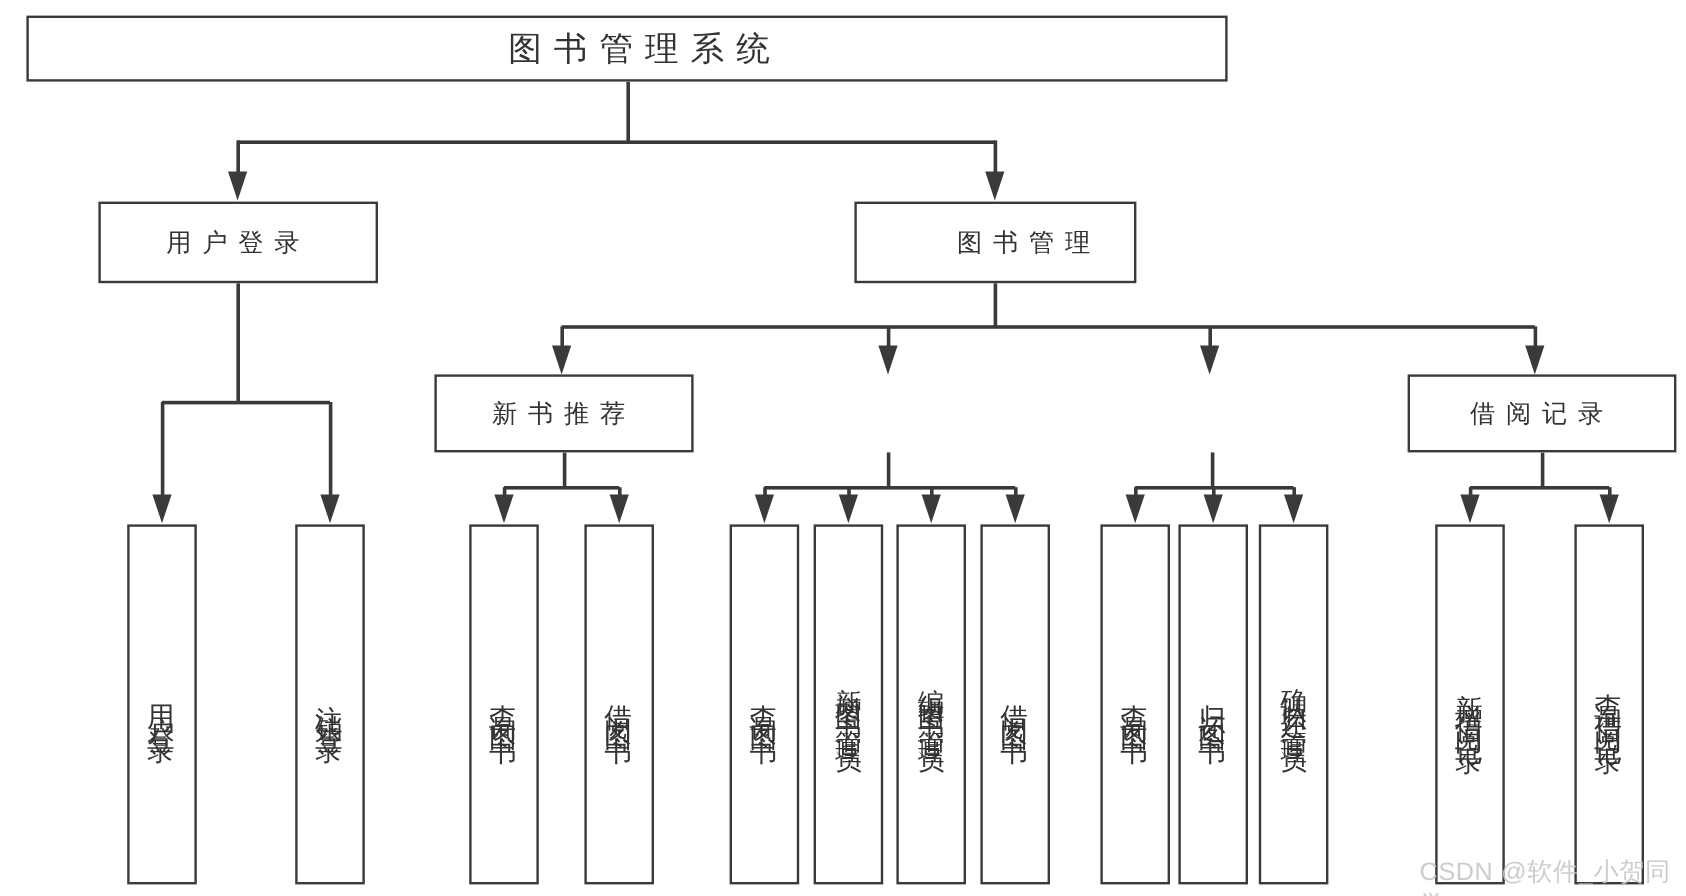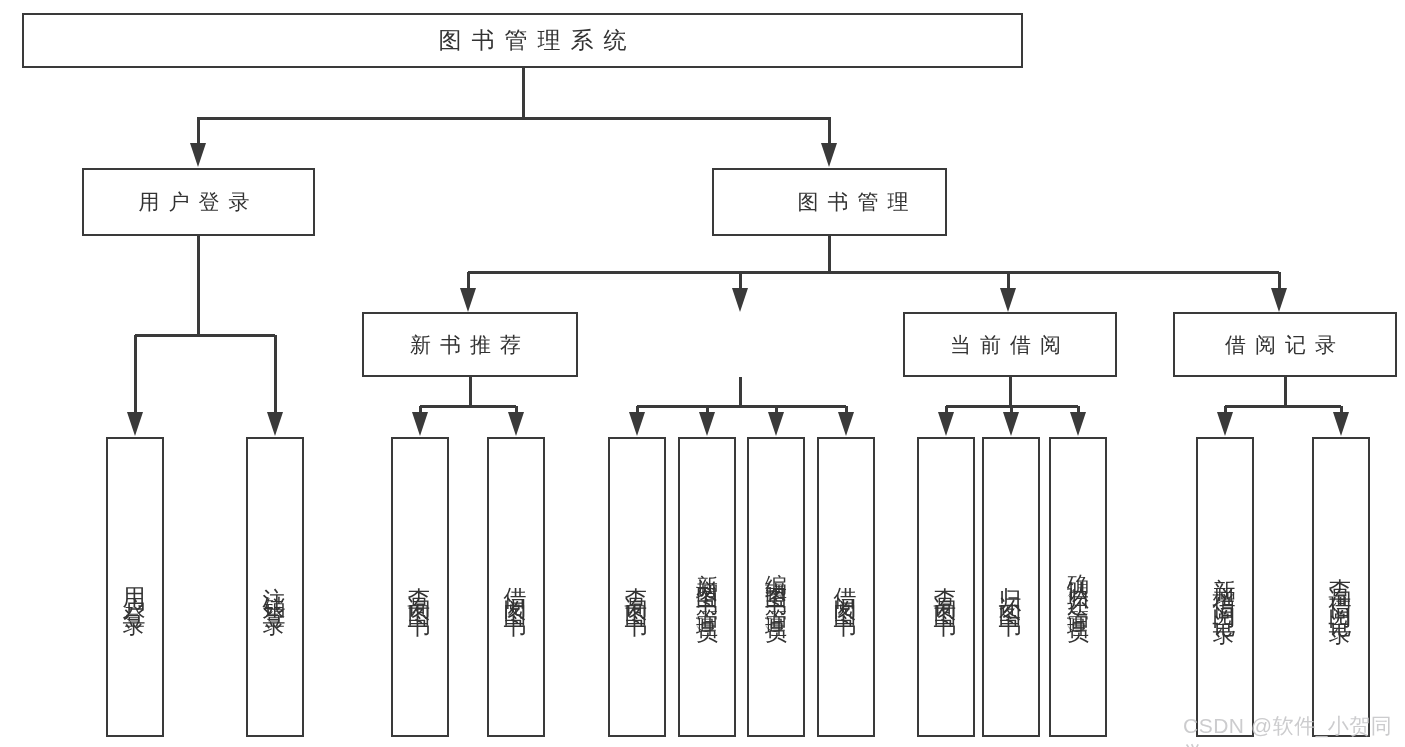--- a/index.html
+++ b/index.html
@@ -23,21 +23,21 @@
     box-sizing: border-box;
     border: 2.5px solid var(--line);
     background: var(--background);
     color: var(--text);
     display: flex;
     align-items: center;
     justify-content: center;
     white-space: nowrap;
   }
   .hz { font-size: 21px; letter-spacing: 9px; }
-  .title { font-size: 23px; letter-spacing: 10px; padding-left: 30px; }
+  .title { font-size: 28px; letter-spacing: 10px; padding-left: 30px; }
   .shift { padding-left: 56px; }
   .vt {
     writing-mode: vertical-rl;
     text-orientation: mixed;
     font-size: 23px;
     letter-spacing: 9px;
   }
   .vt.long { font-size: 22px; letter-spacing: 7px; }
   
   .v { position: absolute; width: 3px; background: var(--line); }
@@ -127,21 +127,20 @@
     <div class="v" style="left:1339.5px;top:406px;height:8px"></div>
     <div class="ar" style="left:1333px;top:412px"></div>
   </div>
 
   <div class="bx hz title" style="left:22px;top:13px;width:1001px;height:55px">图书管理系统</div>
 
   <div class="bx hz" style="left:82px;top:168px;width:233px;height:68px">用户登录</div>
   <div class="bx hz shift" style="left:712px;top:168px;width:235px;height:68px">图书管理</div>
 
   <div class="bx hz" style="left:362px;top:312px;width:216px;height:65px">新书推荐</div>
-  <div class="bx hz" style="left:903px;top:312px;width:214px;height:65px">当前借阅</div>
   <div class="bx hz" style="left:1173px;top:312px;width:224px;height:65px">借阅记录</div>
 
   <div class="bx vt" style="left:106px;top:437px;width:58px;height:300px">用户登录</div>
   <div class="bx vt" style="left:246px;top:437px;width:58px;height:300px">注销登录</div>
 
   <div class="bx vt" style="left:391px;top:437px;width:58px;height:300px">查询图书</div>
   <div class="bx vt" style="left:487px;top:437px;width:58px;height:300px">借阅图书</div>
 
   <div class="bx vt" style="left:608px;top:437px;width:58px;height:300px">查询图书</div>
   <div class="bx vt long" style="left:678px;top:437px;width:58px;height:300px">新增图书（管理员）</div>

